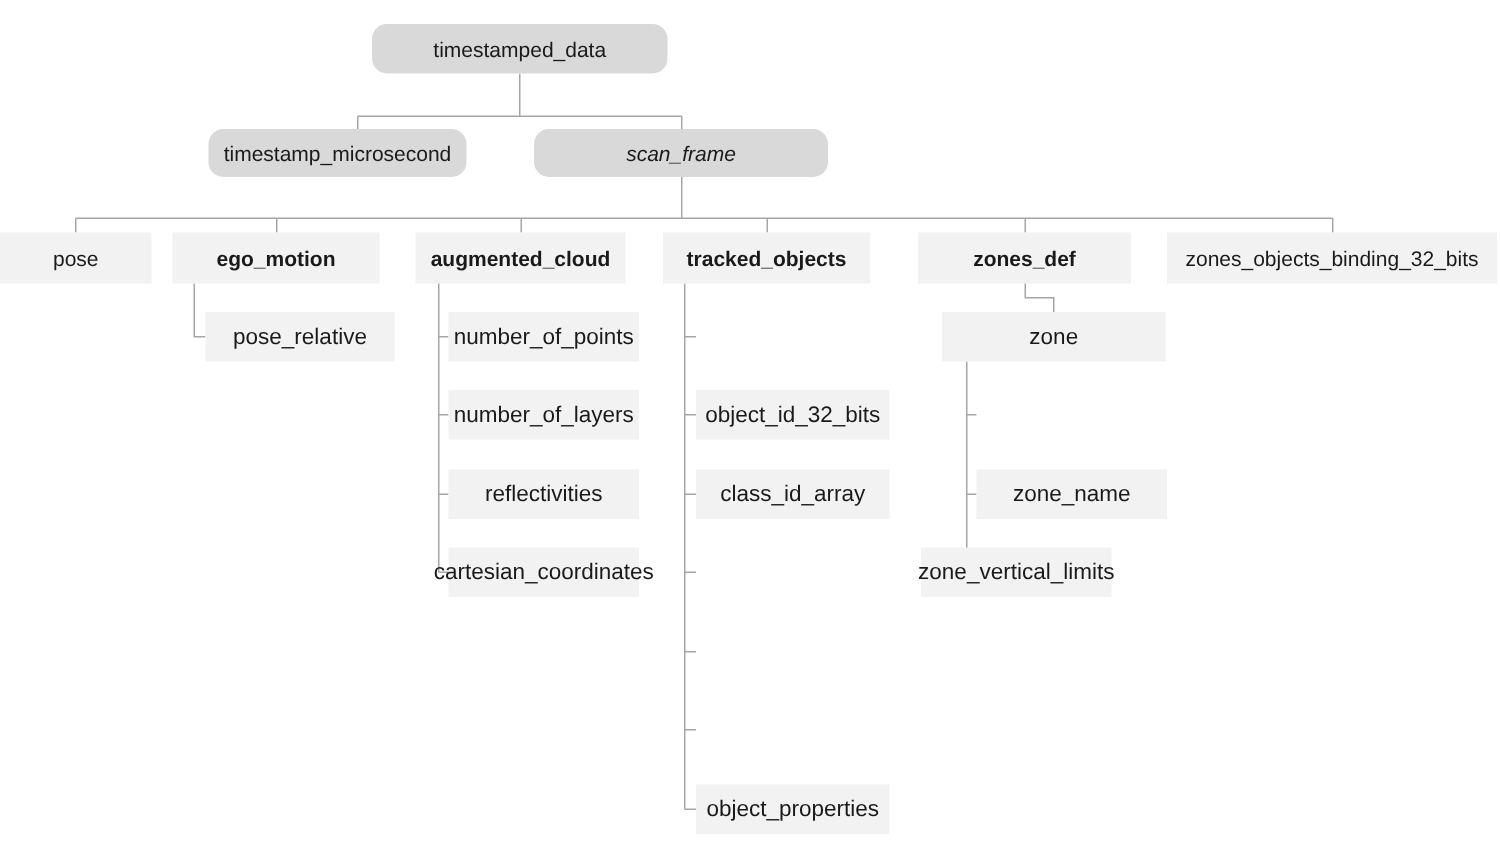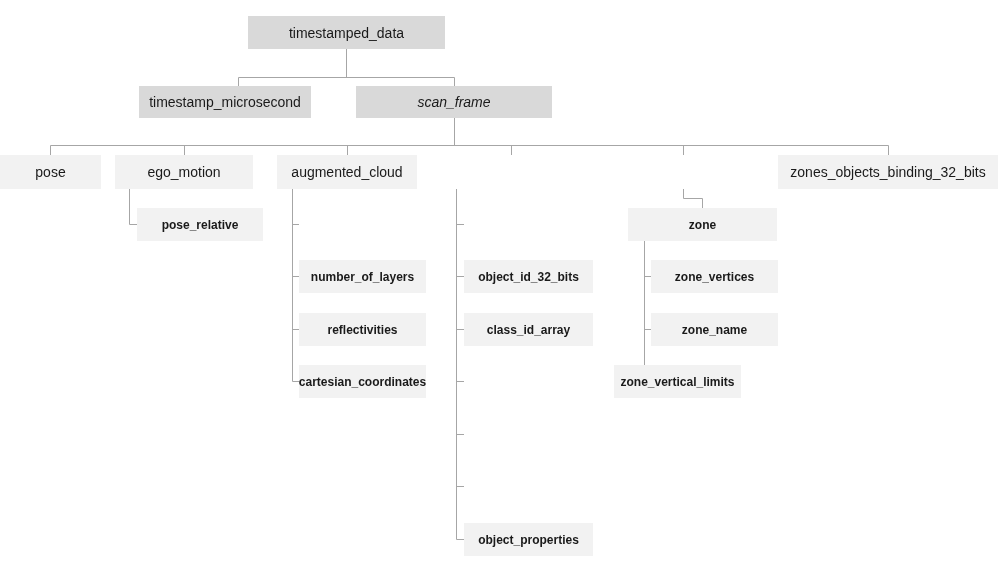--- a/index.html
+++ b/index.html
@@ -31,24 +31,24 @@
   .node {
     position: absolute;
     display: flex;
     align-items: center;
     justify-content: center;
     color: var(--text);
     font-size: 14px;
     white-space: nowrap;
     box-sizing: border-box;
   }
-  .tier-dark  { background: var(--box-dark); }
+  .tier-dark  { background: var(--box-dark); border-radius: 10px; }
   .tier-light { background: var(--box-light); }
-  .bold { font-weight: 400; }
-  .leaf { font-size: 12px; font-weight: bold; }
+  .bold { font-weight: 700; }
+  .leaf { font-size: 15px; }
 </style>
 </head>
 <body>
 
 <div class="canvas">
 
   <svg class="connectors" viewBox="0 0 1000 563">
 
     <path d="M346.5 49 V77.5 M238.5 77.5 H454.5 M238.5 77.5 V86 M454.5 77.5 V86"></path>
 
@@ -66,30 +66,32 @@
   </svg>
 
   <div class="node tier-dark" style="left:248px; top:16px; width:197px; height:33px;">timestamped_data</div>
 
   <div class="node tier-dark" style="left:139px; top:86px; width:172px; height:32px;">timestamp_microsecond</div>
   <div class="node tier-dark" style="left:356px; top:86px; width:196px; height:32px;font-style:italic;">scan_frame</div>
 
   <div class="node tier-light" style="left:0px; top:155px; width:101px; height:34px;">pose</div>
   <div class="node tier-light bold" style="left:115px; top:155px; width:138px; height:34px;">ego_motion</div>
   <div class="node tier-light bold" style="left:277px; top:155px; width:140px; height:34px;">augmented_cloud</div>
+  <div class="node tier-light bold" style="left:442px; top:155px; width:138px; height:34px;">tracked_objects</div>
+  <div class="node tier-light bold" style="left:612px; top:155px; width:142px; height:34px;">zones_def</div>
   <div class="node tier-light" style="left:778px; top:155px; width:220px; height:34px;">zones_objects_binding_32_bits</div>
 
   <div class="node tier-light leaf" style="left:137px; top:208px; width:126px; height:33px;">pose_relative</div>
 
+  <div class="node tier-light leaf" style="left:299px; top:208px; width:127px; height:33px;">number_of_points</div>
   <div class="node tier-light leaf" style="left:299px; top:260px; width:127px; height:33px;">number_of_layers</div>
   <div class="node tier-light leaf" style="left:299px; top:313px; width:127px; height:33px;">reflectivities</div>
   <div class="node tier-light leaf" style="left:299px; top:365px; width:127px; height:33px;">cartesian_coordinates</div>
 
   <div class="node tier-light leaf" style="left:464px; top:260px; width:129px; height:33px;">object_id_32_bits</div>
   <div class="node tier-light leaf" style="left:464px; top:313px; width:129px; height:33px;">class_id_array</div>
   <div class="node tier-light leaf" style="left:464px; top:523px; width:129px; height:33px;">object_properties</div>
 
   <div class="node tier-light leaf" style="left:628px; top:208px; width:149px; height:33px;">zone</div>
-  <div class="node tier-light leaf" style="left:651px; top:260px; width:127px; height:33px;">zone_vertices</div>
   <div class="node tier-light leaf" style="left:651px; top:313px; width:127px; height:33px;">zone_name</div>
   <div class="node tier-light leaf" style="left:614px; top:365px; width:127px; height:33px;">zone_vertical_limits</div>
 
 </div>
 
 </body></html>

